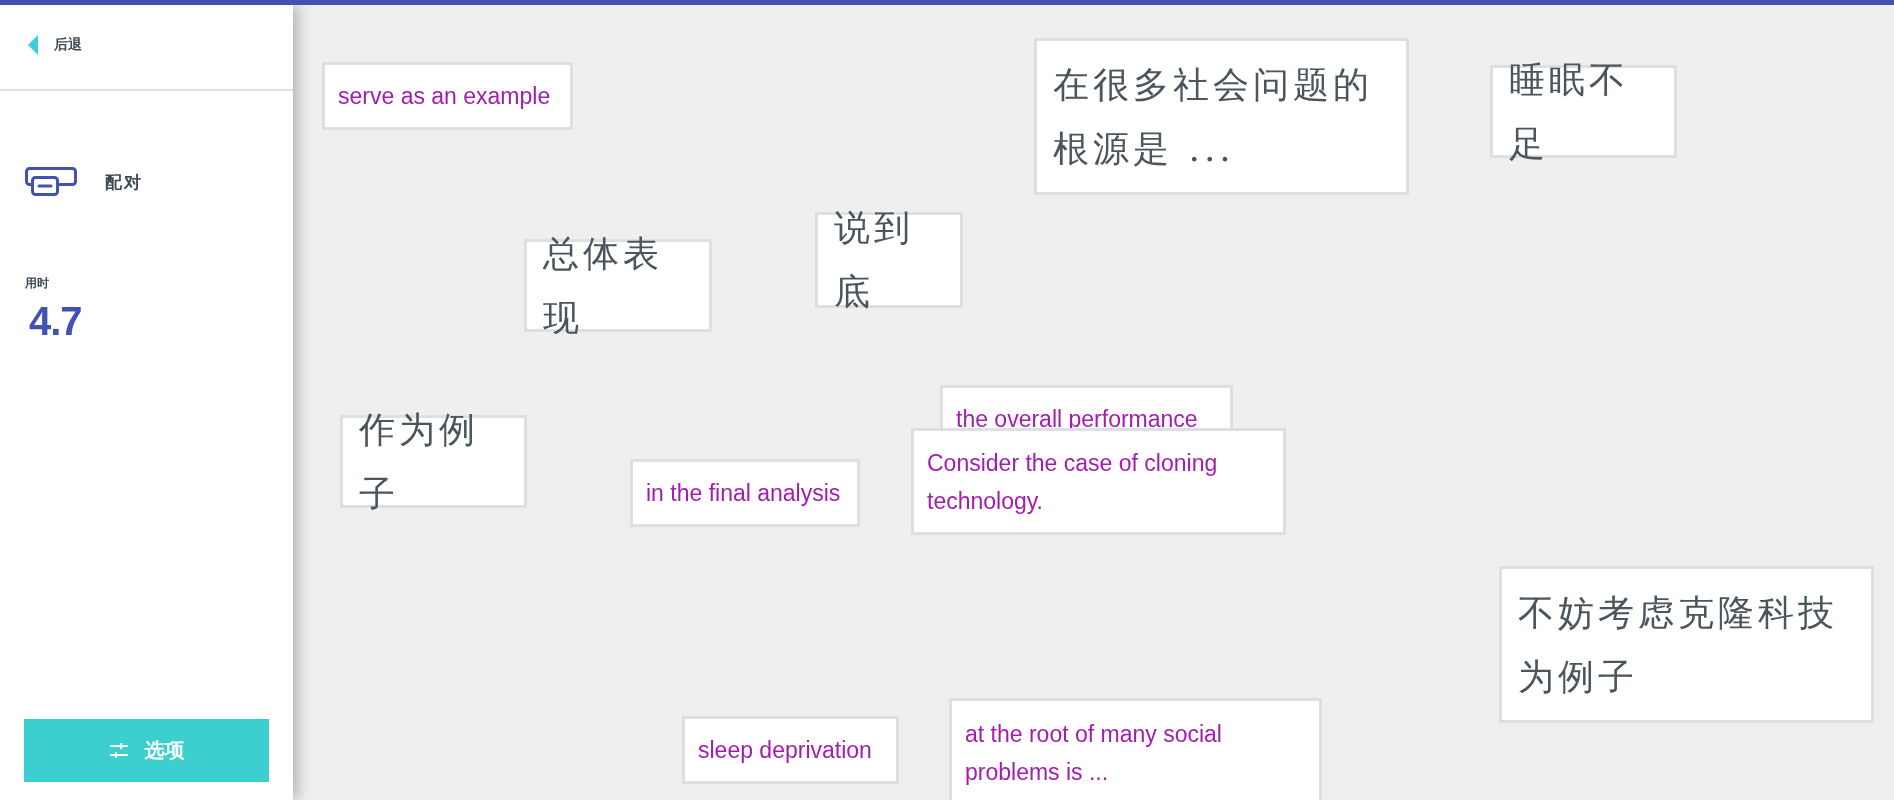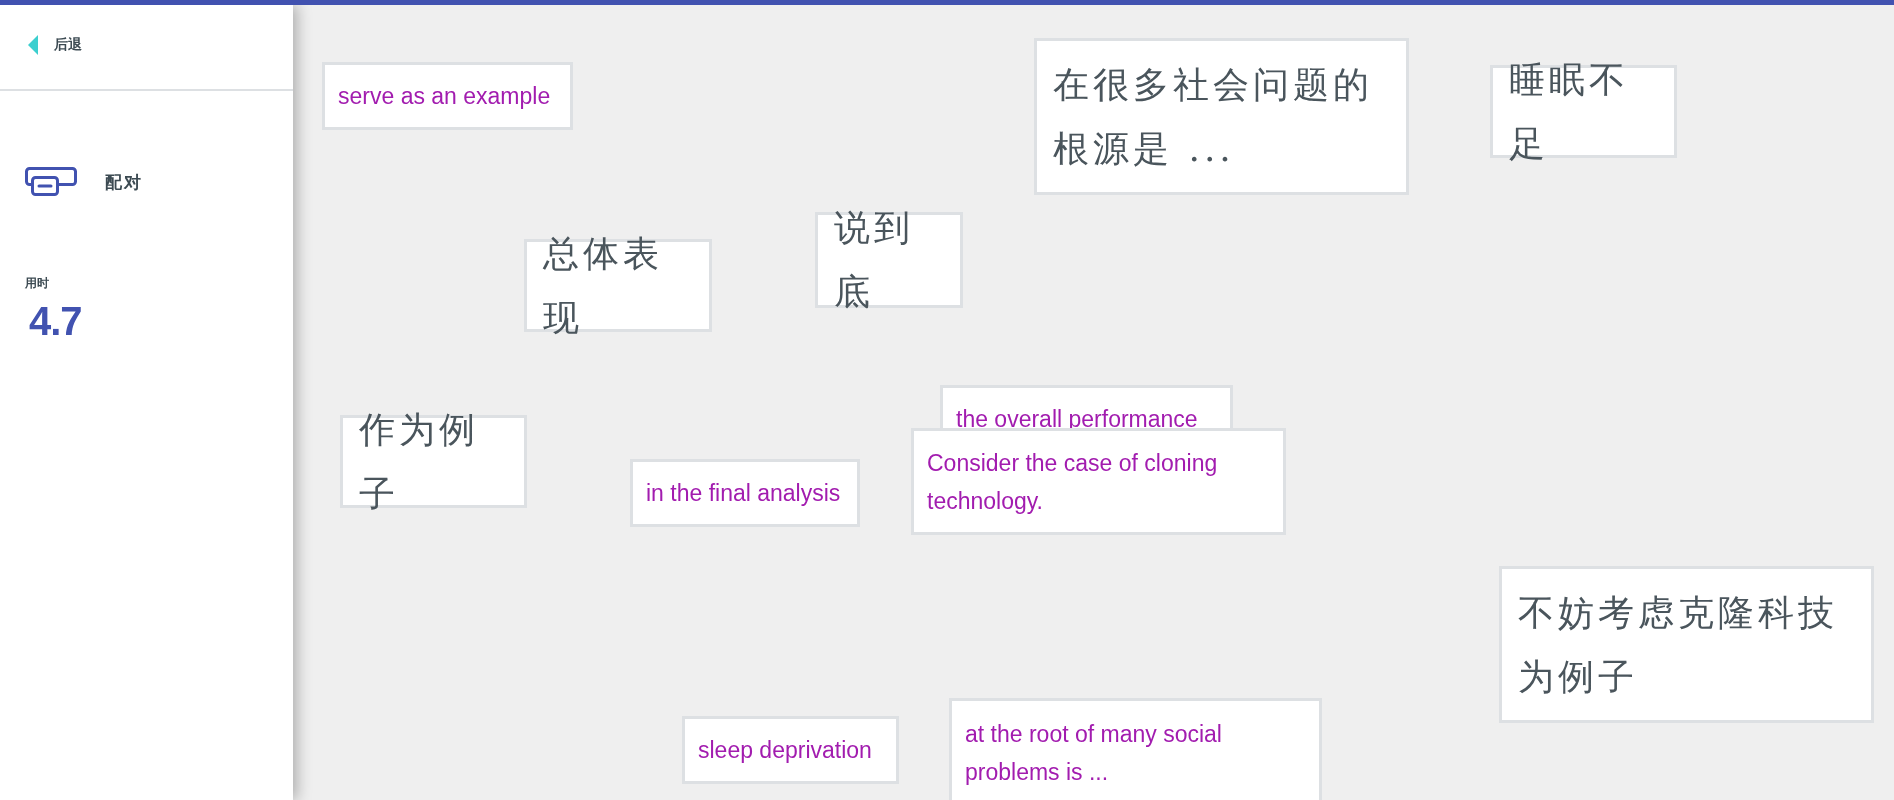--- a/index.html
+++ b/index.html
@@ -59,20 +59,29 @@
       <rect x="1.5" y="1.5" width="49" height="16" rx="3" fill="none" stroke="#4152b0" stroke-width="3"></rect>
       <rect x="7.5" y="10.5" width="25" height="17" rx="3" fill="#ffffff" stroke="#4152b0" stroke-width="3"></rect>
       <line x1="14" y1="19" x2="26" y2="19" stroke="#4152b0" stroke-width="3" stroke-linecap="round"></line>
     </svg>
     <span class="lbl">配对</span>
   </div>
 
   <div class="time-lbl">用时</div>
   <div class="time-val">4.7</div>
 
+  <div class="options-btn">
+    <svg width="20" height="18" viewBox="0 0 20 18">
+      <line x1="1" y1="4" x2="19" y2="4" stroke="#fff" stroke-width="2"></line>
+      <line x1="12" y1="1" x2="12" y2="7" stroke="#fff" stroke-width="2"></line>
+      <line x1="1" y1="13" x2="19" y2="13" stroke="#fff" stroke-width="2"></line>
+      <line x1="7" y1="10" x2="7" y2="16" stroke="#fff" stroke-width="2"></line>
+    </svg>
+    <span class="lbl">选项</span>
+  </div>
 </aside>
 
 <main>
   <div class="card en" style="left:322px;top:62px;width:251px;height:68px;">
     <span>serve as an example</span>
   </div>
   <div class="card zh" style="left:1034px;top:38px;width:375px;height:157px;">
     <span style="width:320px;">在很多社会问题的根源是 ...</span>
   </div>
   <div class="card zh" style="left:1490px;top:65px;width:187px;height:93px;">

